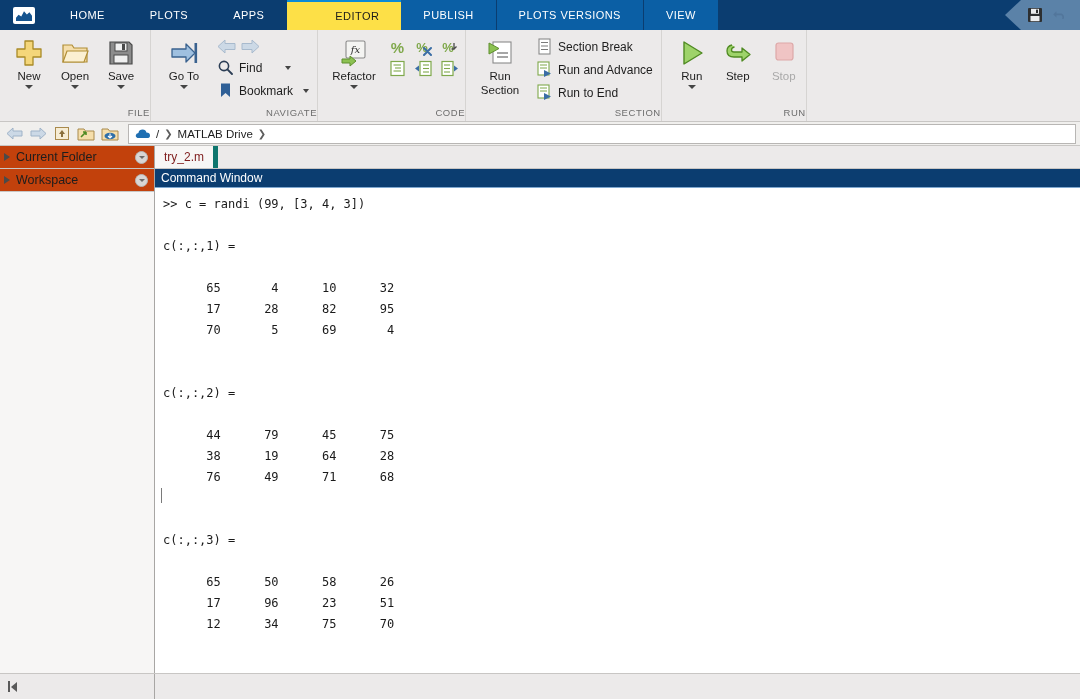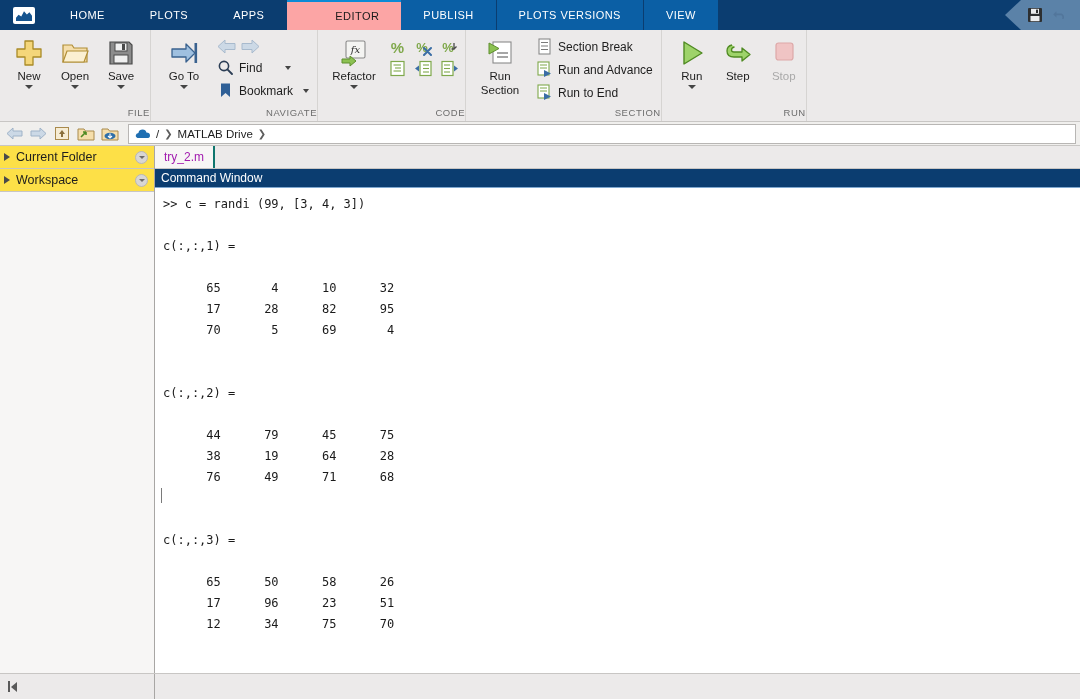--- a/index.html
+++ b/index.html
@@ -36,21 +36,21 @@
     display: flex; align-items: center; justify-content: center;
     font-size: 11px; letter-spacing: .45px;
     color: #ffffff; background: #0b5fa5;
     padding: 0 22px; cursor: default;
     border-right: 1px solid #0b3d70;
   }
   .rbtab.home { background: #0b3d70; }
   .rbtab.plots { background: #0b3d70; }
   .rbtab.apps { background: #0b3d70; }
   .rbtab.active {
-    background: #fca5a5; color: #1a1a1a;
+    background: #fde047; color: #1a1a1a;
     border-top: 2px solid #0b8ad6;
     border-right: none;
     padding-left: 48px;
   }
   .tabfill { flex: 1; background: #0b3d70; }
   .qat {
     display: flex; align-items: center; gap: 9px;
     padding: 0 12px 0 22px;
     background: #5b82a8;
     clip-path: polygon(16px 0, 100% 0, 100% 100%, 16px 100%, 0 50%);
@@ -123,21 +123,21 @@
 
   .sidebar {
     width: 155px; background: #f7f6f5;
     border-right: 1px solid #a8a6a4;
     display: flex; flex-direction: column;
   }
   .panel-hd {
     height: 23px; display: flex; align-items: center;
     padding: 0 6px 0 4px; gap: 6px;
     border-bottom: 1px solid #c8c6c4;
-    background: #fde047; cursor: default;
+    background: #c2410c; cursor: default;
   }
   .tri-r {
     width: 0; height: 0; flex: none;
     border-top: 4.5px solid transparent; border-bottom: 4.5px solid transparent;
     border-left: 6px solid #4a4a4a;
   }
   .panel-hd .ttl { flex: 1; font-size: 12.5px; color: #1d1d1d; }
   .circ-btn {
     width: 13px; height: 13px; border-radius: 50%;
     background: #d8d6d4; border: 1px solid #b9b7b5;
@@ -151,23 +151,23 @@
   .sidebar-body { flex: 1; background: #f7f6f5; }
 
   .content { flex: 1; display: flex; flex-direction: column; min-width: 0; }
   .doctabs {
     height: 23px; background: #eceaea;
     border-bottom: 1px solid #c8c6c4;
     display: flex; align-items: stretch;
   }
   .doctab {
     display: flex; align-items: center; padding: 0 9px;
-    font-size: 12px; color: #a21caf;
+    font-size: 12px; color: #7f1d1d;
     background: #f7f6f5;
-    border-right: 2px solid #0f766e;
+    border-right: 5px solid #0f766e;
     cursor: default;
   }
   .cw-title {
     height: 19px; background: #0b3d70;
     display: flex; align-items: center; padding: 0 6px;
     color: #ffffff; font-size: 12px;
     border-bottom: 1px solid #7fa8d0;
   }
   .cw-body {
     flex: 1; background: #ffffff; overflow: hidden;

